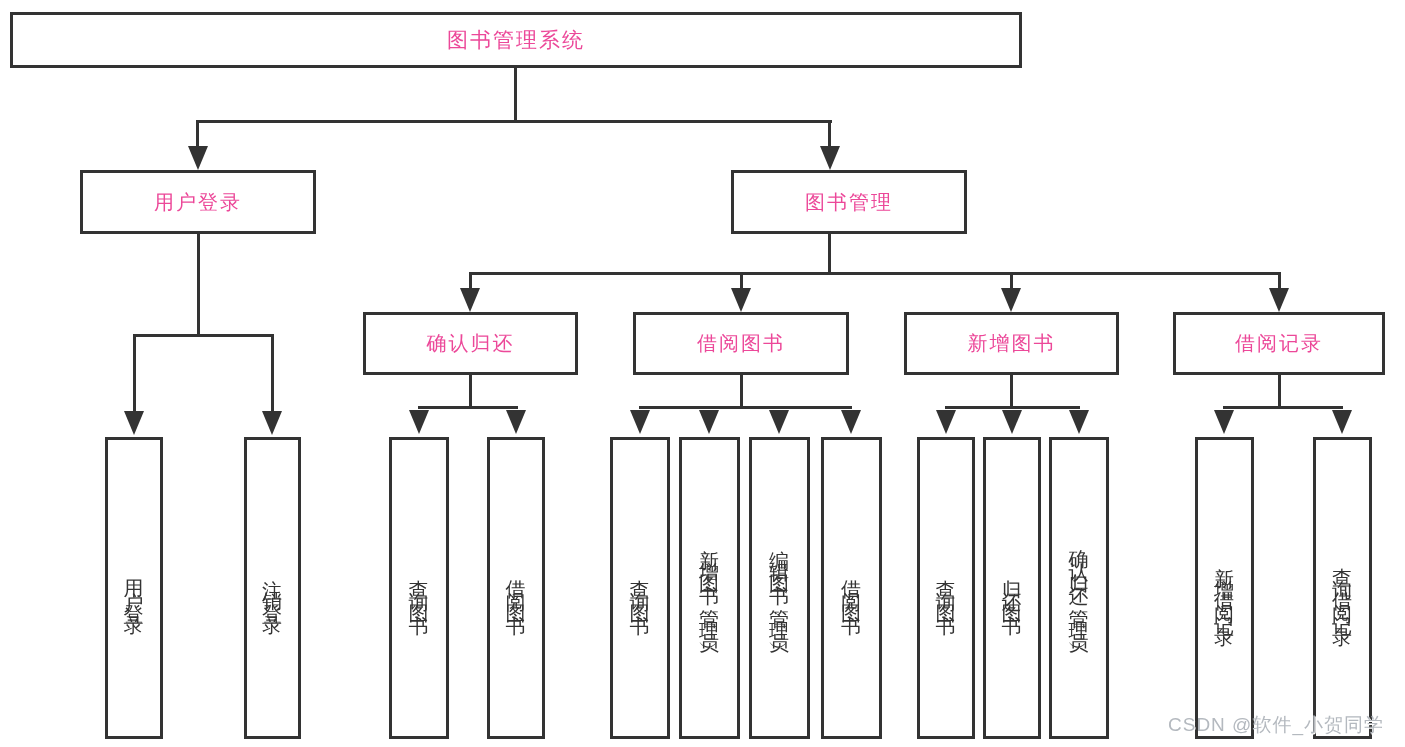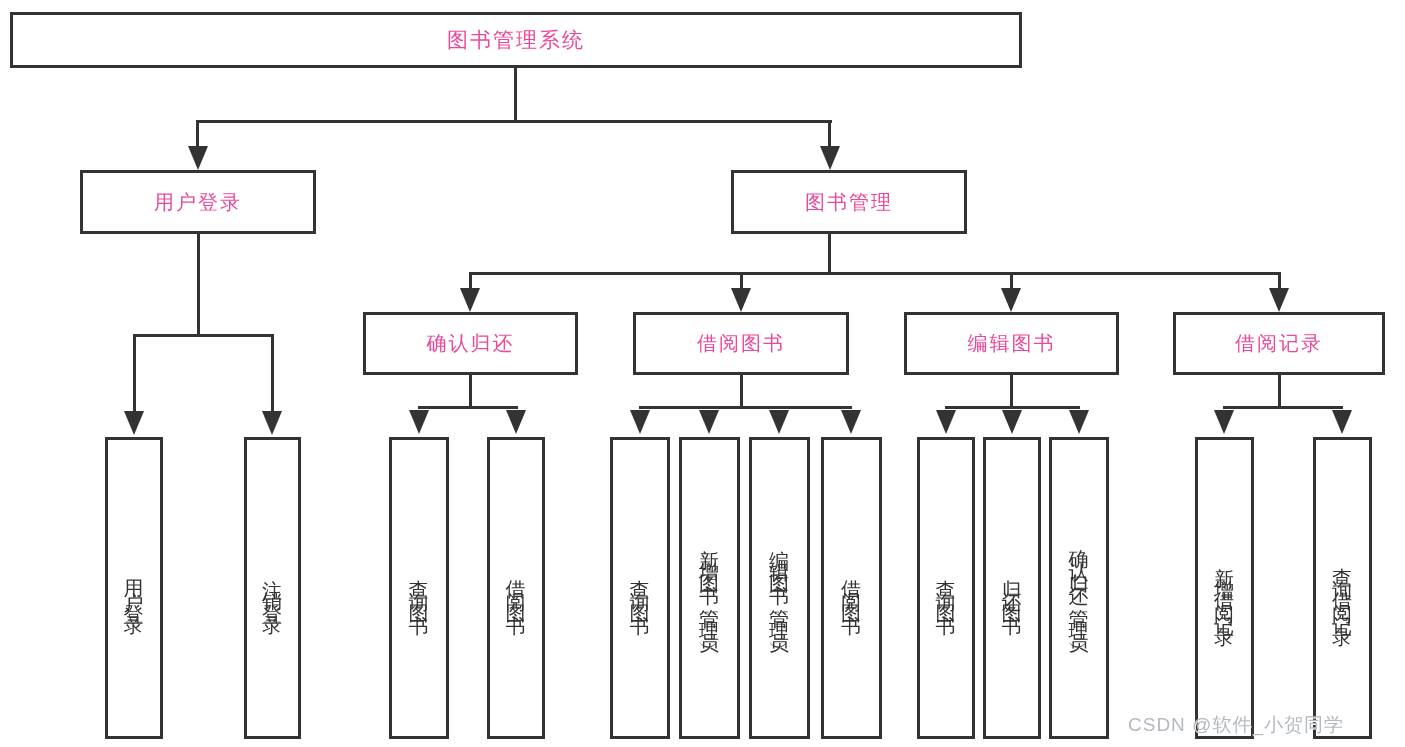--- a/index.html
+++ b/index.html
@@ -49,21 +49,21 @@
   .hl { position: absolute; height: 3px; background: #333333; }
   .arr {
     position: absolute;
     width: 0; height: 0;
     border-left: 10px solid transparent;
     border-right: 10px solid transparent;
     border-top: 24px solid #333333;
   }
   .watermark {
     position: absolute;
-    left: 1128px;
+    left: 1168px;
     top: 712px;
     font-size: 19px;
     letter-spacing: 1px;
     color: #b4b9bf;
     text-shadow: 1px 1px 0 #ffffff;
     pointer-events: none;
     z-index: 10;
     white-space: nowrap;
   }
 </style>
@@ -108,21 +108,21 @@
   <div class="vl" style="left:1278px; top:272px; height:20px;"></div>
   <div class="arr" style="left:1269px; top:288px;"></div>
 
   <div class="hbox" style="left:363px; top:312px; width:215px; height:63px;">
     <span>确认归还</span>
   </div>
   <div class="hbox" style="left:633px; top:312px; width:216px; height:63px;">
     <span>借阅图书</span>
   </div>
   <div class="hbox" style="left:904px; top:312px; width:215px; height:63px;">
-    <span>编辑图书</span>
+    <span>新增图书</span>
   </div>
   <div class="hbox" style="left:1173px; top:312px; width:212px; height:63px;">
     <span>借阅记录</span>
   </div>
 
   <div class="vl" style="left:469px; top:375px; height:31px;"></div>
   <div class="hl" style="left:418px; top:406px; width:100px;"></div>
   <div class="arr" style="left:409px; top:410px;"></div>
   <div class="arr" style="left:506px; top:410px;"></div>
 

